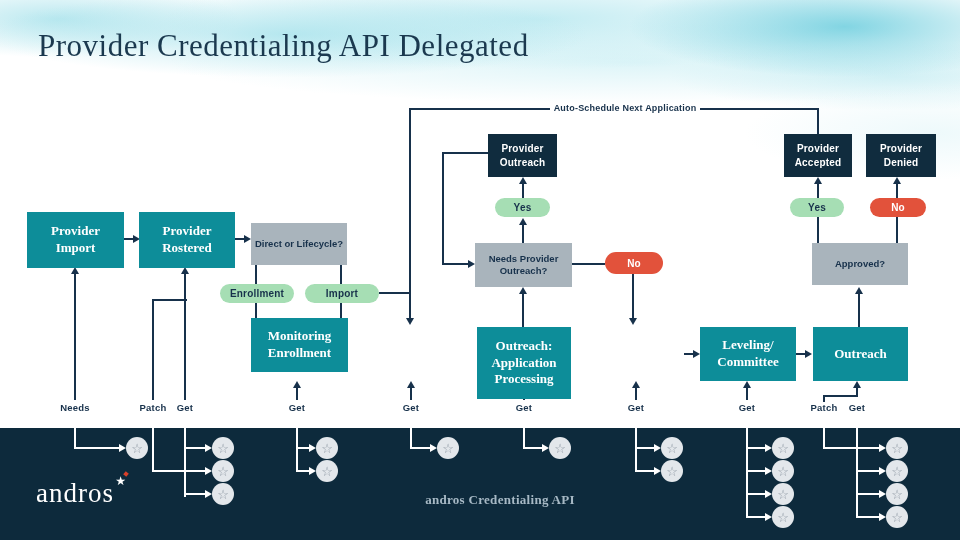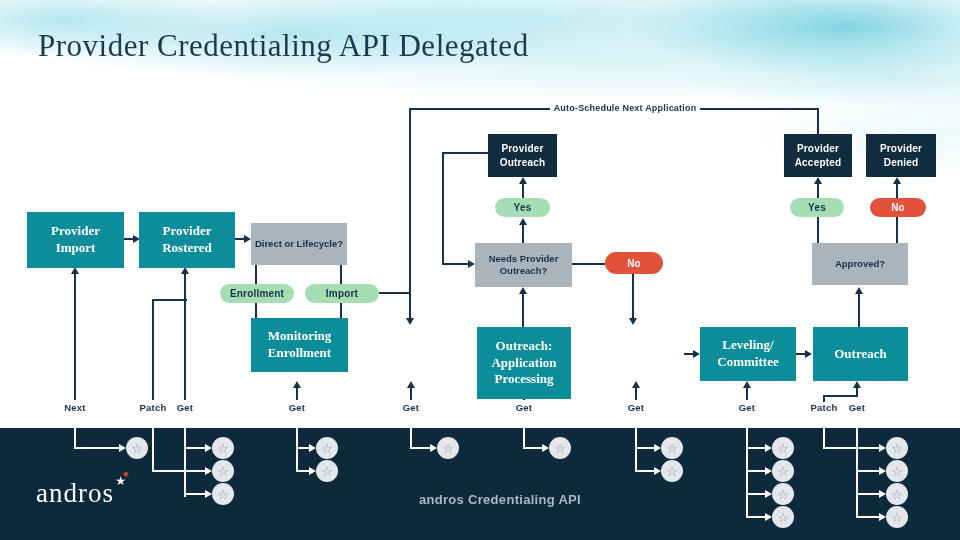--- a/index.html
+++ b/index.html
@@ -41,21 +41,21 @@
   .anno{position:absolute;font-weight:bold;font-size:9px;color:#17314b;text-align:center;letter-spacing:.2px;}
   
   .footer{position:absolute;left:0;top:428px;width:960px;height:112px;background:#0d2a3c;}
   .star{position:absolute;width:22px;height:22px;border-radius:50%;background:#e3e7eb;
         display:flex;align-items:center;justify-content:center;font-size:13px;color:#8f99a4;line-height:1;}
   .brand{position:absolute;left:36px;top:478px;color:#ffffff;font-family:"Liberation Serif",serif;
          font-size:27px;letter-spacing:1px;text-align:center;}
   .brand .bstar{position:absolute;top:-4px;right:-13px;font-size:12px;color:#ffffff;font-family:"DejaVu Sans",sans-serif;}
   .brand .bdot{position:absolute;top:-6px;right:-14px;width:4px;height:4px;background:#d8402a;transform:rotate(40deg);}
   .caption{position:absolute;left:330px;top:492px;width:340px;text-align:center;color:#a7b9c5;
-           font-family:Liberation Sans, sans-serif;font-weight:bold;font-size:13px;letter-spacing:.3px;}
+           font-family:Liberation Serif, serif;font-weight:bold;font-size:13px;letter-spacing:.3px;}
 </style>
 </head>
 <body>
 
 <div class="stage">
   <div class="wash"></div>
   <div class="title">Provider Credentialing API Delegated</div>
 
   <div class="ln" style="left:124px;top:238px;width:9px;height:2px"></div>
   <div class="ar" style="left:133px;top:235px"></div>
@@ -145,21 +145,21 @@
   <div class="gbox" style="left:475px;top:243px;width:97px;height:44px">Needs Provider
 Outreach?</div>
 
   <div class="pill pg" style="left:220px;top:284px;width:74px;height:19px">Enrollment</div>
   <div class="pill pg" style="left:305px;top:284px;width:74px;height:19px">Import</div>
   <div class="pill pg" style="left:495px;top:198px;width:55px;height:19px">Yes</div>
   <div class="pill pr" style="left:605px;top:252px;width:58px;height:22px">No</div>
   <div class="pill pg" style="left:790px;top:198px;width:54px;height:19px">Yes</div>
   <div class="pill pr" style="left:870px;top:198px;width:56px;height:19px">No</div>
 
-  <div class="mlabel" style="left:60px;top:402px;width:30px">Next</div>
+  <div class="mlabel" style="left:60px;top:402px;width:30px">Needs</div>
   <div class="mlabel" style="left:134px;top:402px;width:38px">Patch</div>
   <div class="mlabel" style="left:171px;top:402px;width:28px">Get</div>
   <div class="mlabel" style="left:283px;top:402px;width:28px">Get</div>
   <div class="mlabel" style="left:397px;top:402px;width:28px">Get</div>
   <div class="mlabel" style="left:510px;top:402px;width:28px">Get</div>
   <div class="mlabel" style="left:622px;top:402px;width:28px">Get</div>
   <div class="mlabel" style="left:733px;top:402px;width:28px">Get</div>
   <div class="mlabel" style="left:805px;top:402px;width:38px">Patch</div>
   <div class="mlabel" style="left:843px;top:402px;width:28px">Get</div>
 

